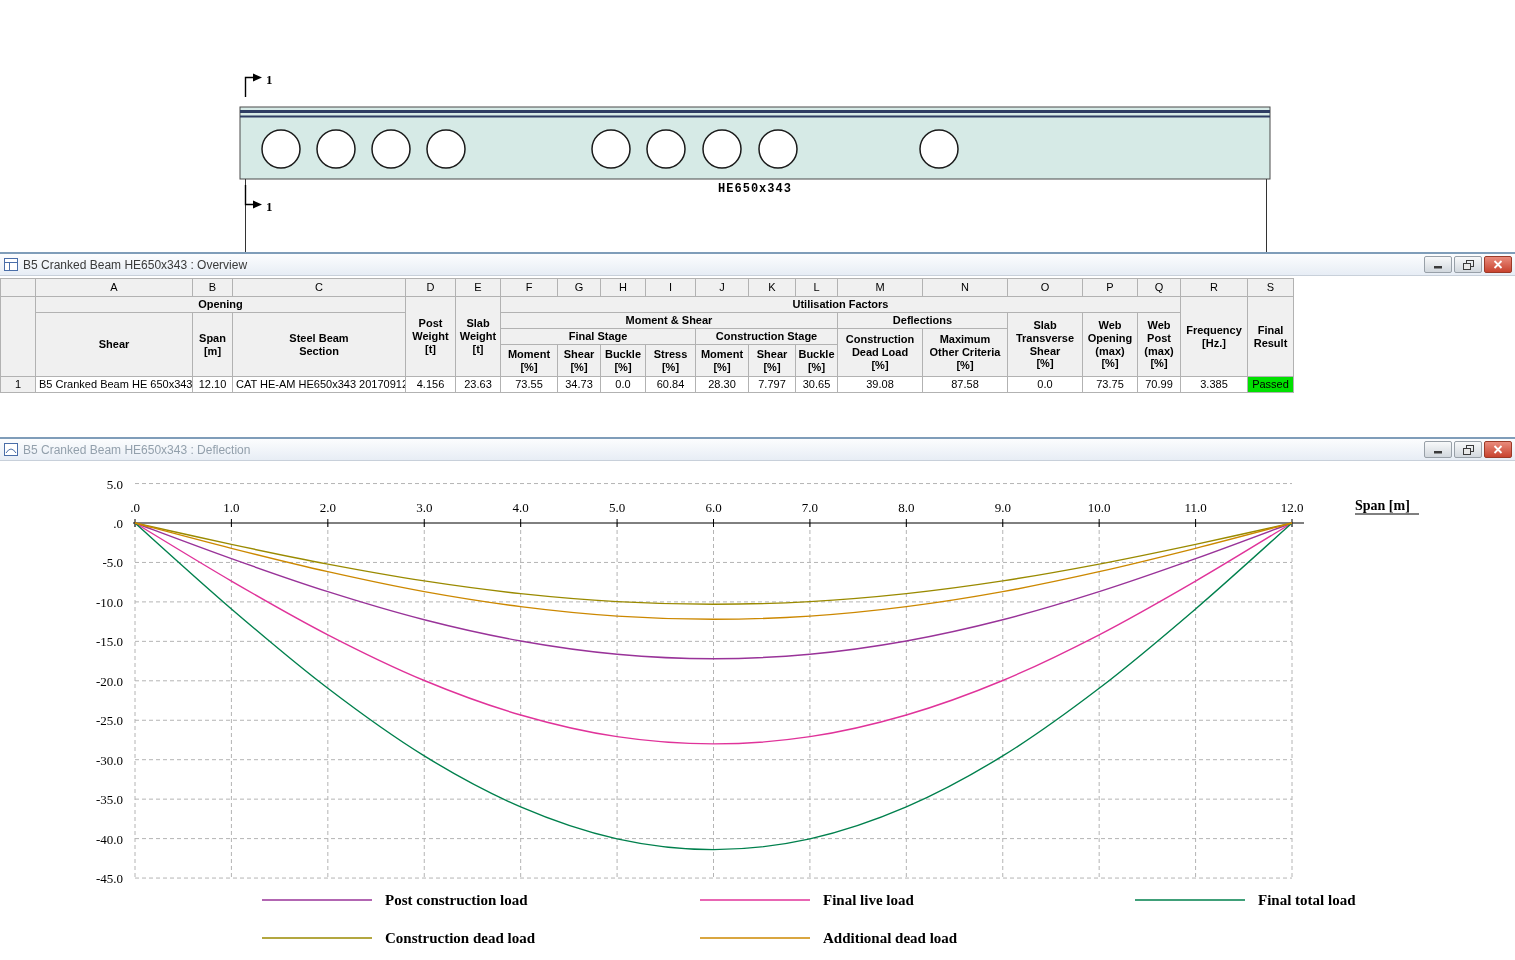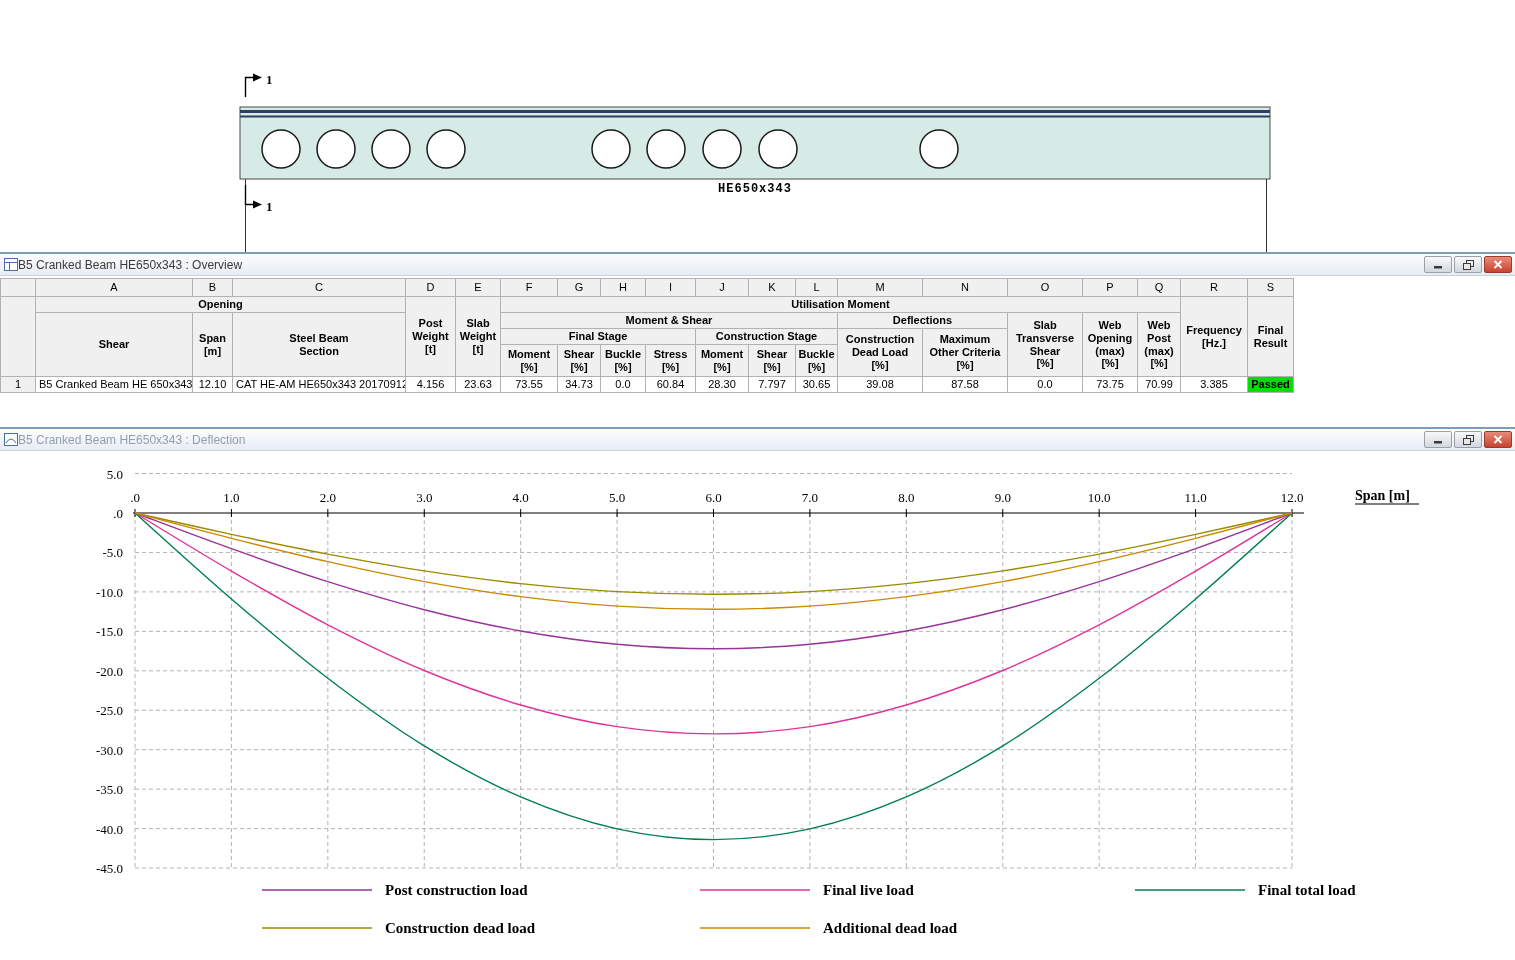--- a/index.html
+++ b/index.html
@@ -5,39 +5,39 @@
   *{box-sizing:border-box;margin:0;padding:0}
   html,body{width:1515px;height:960px}
   body{font-family:"Liberation Sans",sans-serif;background:#fff;position:relative;overflow:hidden}
 
   
   .canvas{position:absolute;top:0;left:0;width:1515px;height:252px;background:#fff}
 
   
   .window{position:absolute;left:0;width:1515px;background:#fff;border-top:2px solid #7f9db9}
   .window.overview{top:252px;height:185px}
-  .window.deflection{top:427px;height:373px}
+  .window.deflection{top:437px;height:373px}
   .titlebar{height:22px;display:flex;align-items:center;padding:0 4px;
     background:linear-gradient(#fcfdfe,#e7edf5);border-bottom:1px solid #c8d0da;position:relative}
-  .title-text{font-size:12px;color:#3a3a3a;white-space:nowrap}
+  .title-text{font-size:12px;color:#3a3a3a;margin-left:5px;white-space:nowrap}
   .deflection .title-text{color:#93a0ac}
   .win-controls{position:absolute;right:3px;top:2px;display:flex;gap:2px}
   .wbtn{width:28px;height:17px;border:1px solid #98a0a8;border-radius:2px;
     background:linear-gradient(#f8f9fa,#d2d8de);display:flex;align-items:center;justify-content:center;padding:0;cursor:pointer}
   .wbtn.close{background:linear-gradient(#e98b7c,#c8432f);border-color:#9b3a28}
 
   
   .ov-table{border-collapse:collapse;table-layout:fixed;margin-top:2px;width:1293px}
   .ov-table td{border:1px solid #b2b2b2;font-size:11px;overflow:hidden;padding:0 2px;
     white-space:pre-line;text-align:center;vertical-align:middle;line-height:1.18;color:#000}
   .ov-table td.hdr{background:#f0f0f0}
   .ov-table td.b{font-weight:bold}
   .ov-table tr.data td{text-align:center;white-space:nowrap;background:#fff;padding:0 3px}
   .ov-table tr.data td.rowhdr{background:#f0f0f0;text-align:center}
-  .ov-table tr.data td.passed{font-weight:bold}
+  .ov-table tr.data td.passed{font-weight:normal}
 
   
   .tick{font-family:"Liberation Serif",serif;font-size:13px;fill:#000}
   .axis-title{font-family:"Liberation Serif",serif;font-size:14px;font-weight:bold;fill:#000}
   .legend-label{font-family:"Liberation Serif",serif;font-size:15px;font-weight:bold;fill:#000}
   .marker-label{font-family:"Liberation Serif",serif;font-size:13px;font-weight:bold;fill:#000}
   .beam-label{font-family:"Liberation Mono","DejaVu Sans Mono",monospace;font-size:12px;font-weight:bold;fill:#000;letter-spacing:1px}
 </style>
 </head>
 <body>
@@ -156,21 +156,21 @@
     </tr>
     <tr style="height:16px">
       <td class="hdr" rowspan="4"></td>
       <td class="hdr b" colspan="3">Opening</td>
       <td class="hdr b" rowspan="4">Post
 Weight
 [t]</td>
       <td class="hdr b" rowspan="4">Slab
 Weight
 [t]</td>
-      <td class="hdr b" colspan="12">Utilisation Moment</td>
+      <td class="hdr b" colspan="12">Utilisation Factors</td>
       <td class="hdr b" rowspan="4">Frequency
 [Hz.]</td>
       <td class="hdr b" rowspan="4">Final
 Result</td>
     </tr>
     <tr style="height:16px">
       <td class="hdr b" rowspan="3">Shear</td>
       <td class="hdr b" rowspan="3">Span
 [m]</td>
       <td class="hdr b" rowspan="3">Steel Beam

